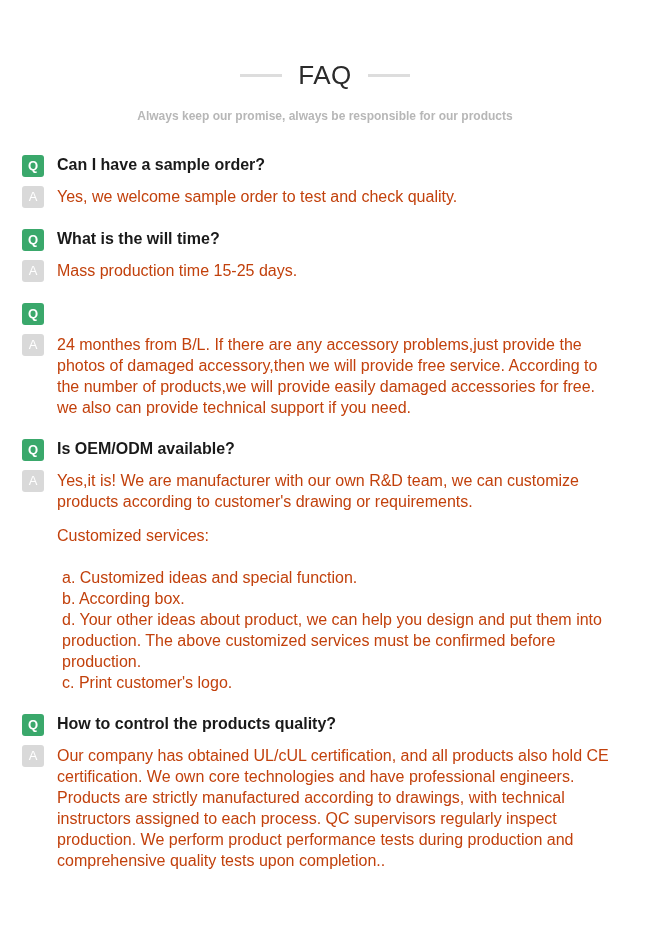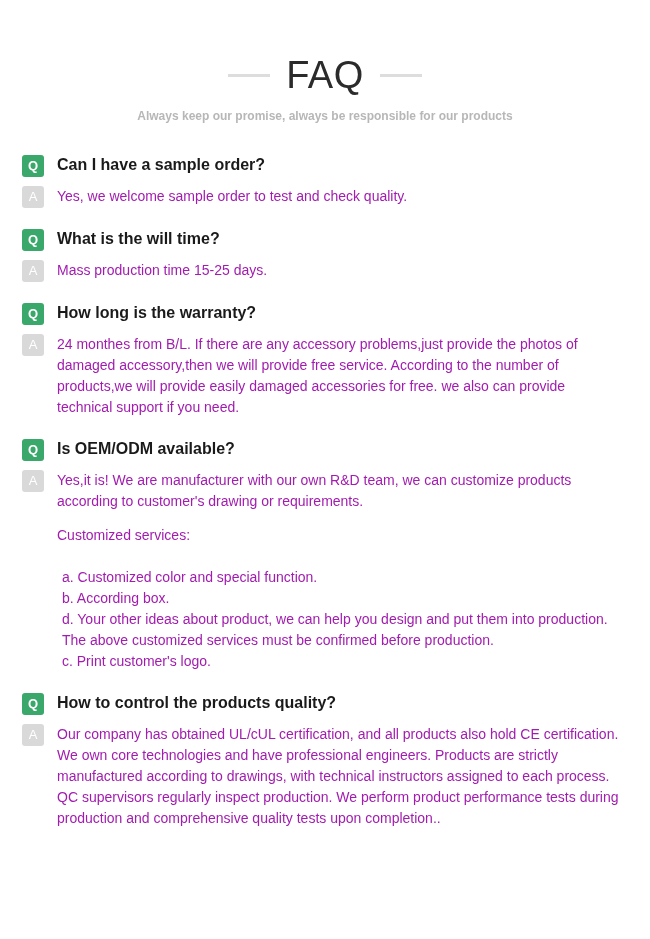--- a/index.html
+++ b/index.html
@@ -35,21 +35,21 @@
     gap: 16px;
   }
   .dash {
     display: block;
     width: 42px;
     height: 3px;
     background: #dddddd;
     flex: none;
   }
   .faq-title {
-    font-size: 38px;
+    font-size: 26px;
     line-height: 46px;
     font-weight: 400;
     color: #2b2b2b;
     letter-spacing: 0.5px;
     white-space: nowrap;
   }
   .faq-subtitle {
     margin-top: 10px;
     font-size: 12px;
     line-height: 16px;
@@ -98,23 +98,23 @@
 
   .q-text {
     font-size: 16px;
     line-height: 22px;
     font-weight: 700;
     color: #1a1a1a;
     padding-top: 0px;
   }
 
   .a-body {
-    font-size: 14px;
+    font-size: 16px;
     line-height: 21px;
-    color: #a21caf;
+    color: #c2410c;
     max-width: 562px;
     padding-top: 1px;
   }
   .a-body p {
     margin: 0;
   }
   .a-body p + p {
     margin-top: 13px;
   }
   .a-list {
@@ -162,41 +162,40 @@
         <div class="row answer">
           <span class="badge a">A</span>
           <div class="a-body">
             <p>Mass production time 15-25 days.</p>
           </div>
         </div>
       </div>
       <div class="faq-item">
         <div class="row question">
           <span class="badge q">Q</span>
-          <div class="q-text">How long is the warranty?</div>
         </div>
         <div class="row answer">
           <span class="badge a">A</span>
           <div class="a-body">
             <p>24 monthes from B/L. If there are any accessory problems,just provide the photos of damaged accessory,then we will provide free service. According to the number of products,we will provide easily damaged accessories for free. we also can provide technical support if you need.</p>
           </div>
         </div>
       </div>
       <div class="faq-item">
         <div class="row question">
           <span class="badge q">Q</span>
           <div class="q-text">Is OEM/ODM available?</div>
         </div>
         <div class="row answer">
           <span class="badge a">A</span>
           <div class="a-body">
             <p>Yes,it is! We are manufacturer with our own R&amp;D team, we can customize products according to customer's drawing or requirements.</p>
             <p>Customized services:</p>
             <ul class="a-list">
-              <li>a. Customized color and special function.</li>
+              <li>a. Customized ideas and special function.</li>
               <li>b. According box.</li>
               <li>d. Your other ideas about product, we can help you design and put them into production. The above customized services must be confirmed before production.</li>
               <li>c. Print customer's logo.</li>
             </ul>
           </div>
         </div>
       </div>
       <div class="faq-item">
         <div class="row question">
           <span class="badge q">Q</span>

